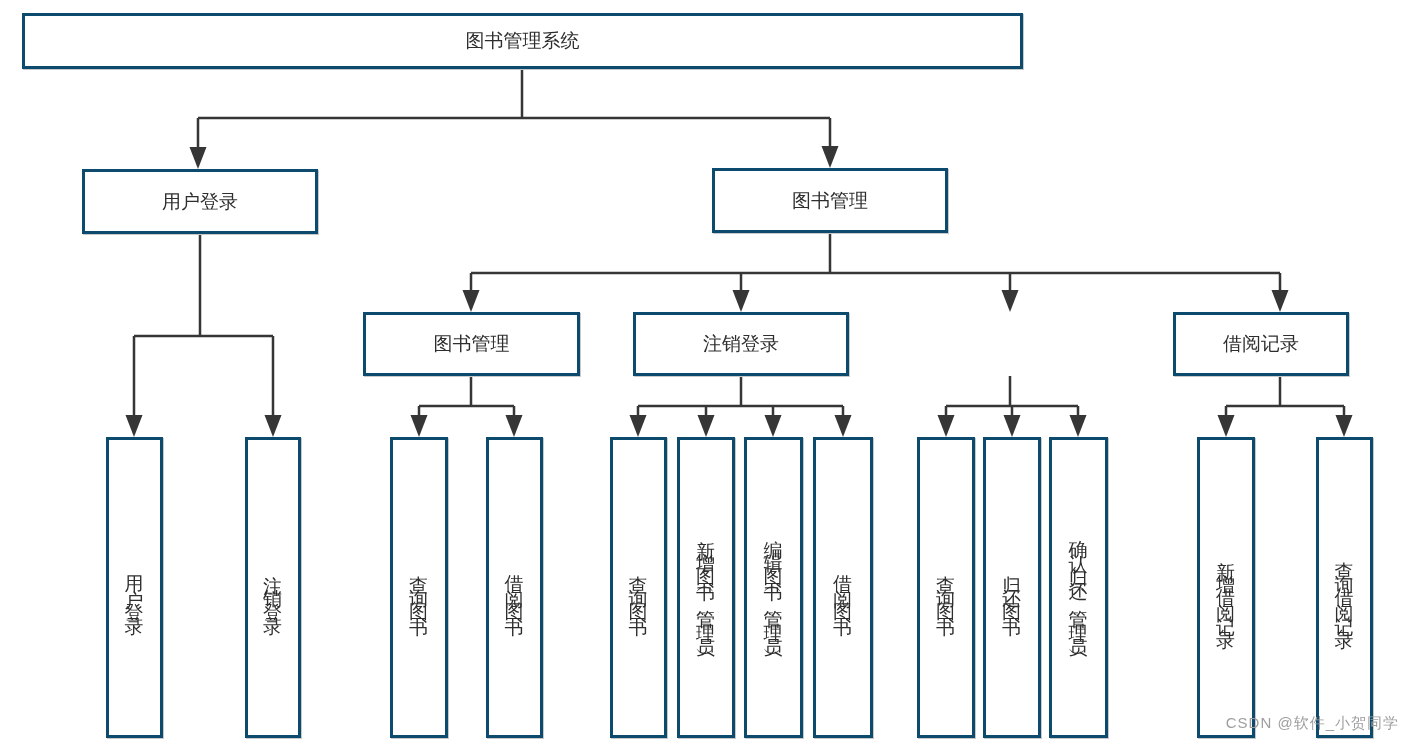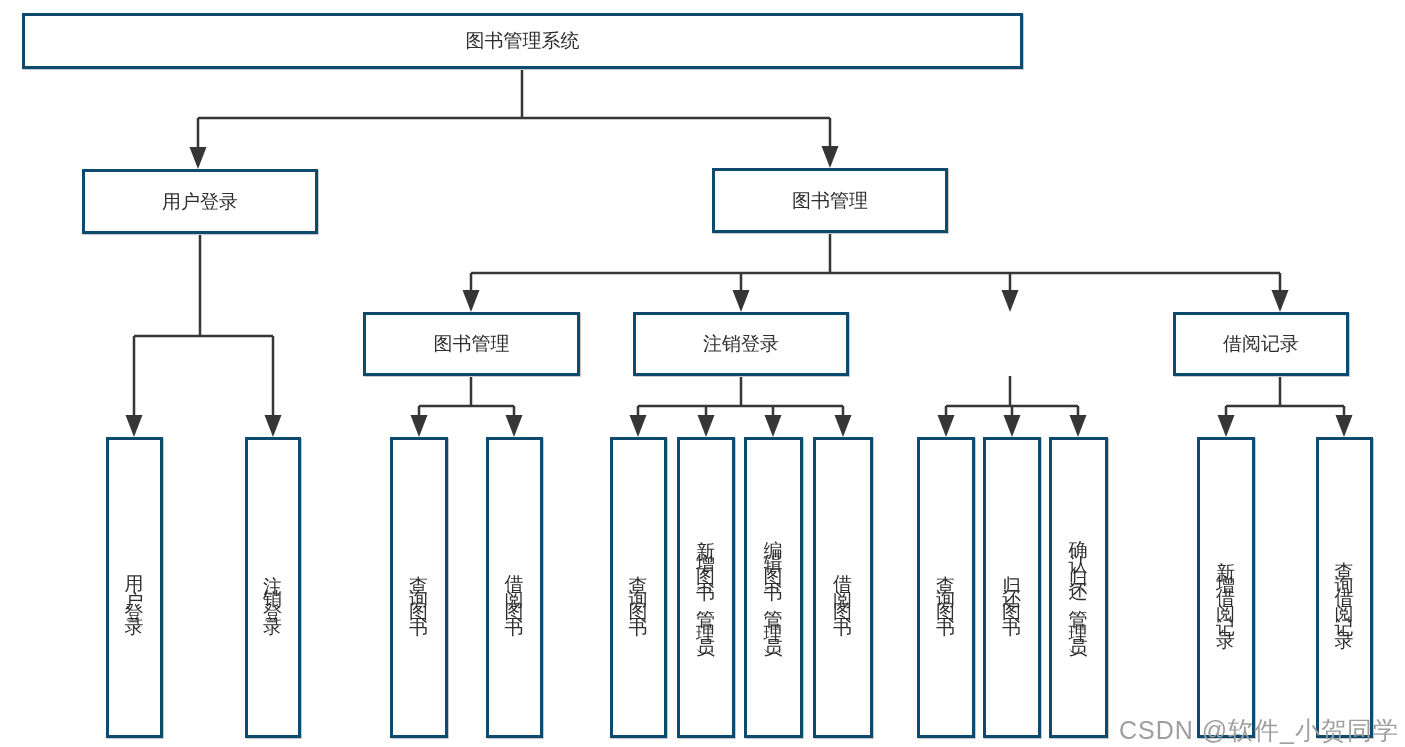--- a/index.html
+++ b/index.html
@@ -26,21 +26,21 @@
   }
   .v{
     writing-mode:vertical-rl;
     letter-spacing:14px;
     line-height:1;
   }
   #watermark{
     position:absolute;
     right:6px;
     top:714px;
-    font-size:25px;
+    font-size:15px;
     color:#9e9e9e;
     letter-spacing:1px;
     white-space:nowrap;
   }
 </style>
 </head>
 <body>
 
 <div id="canvas">
 

